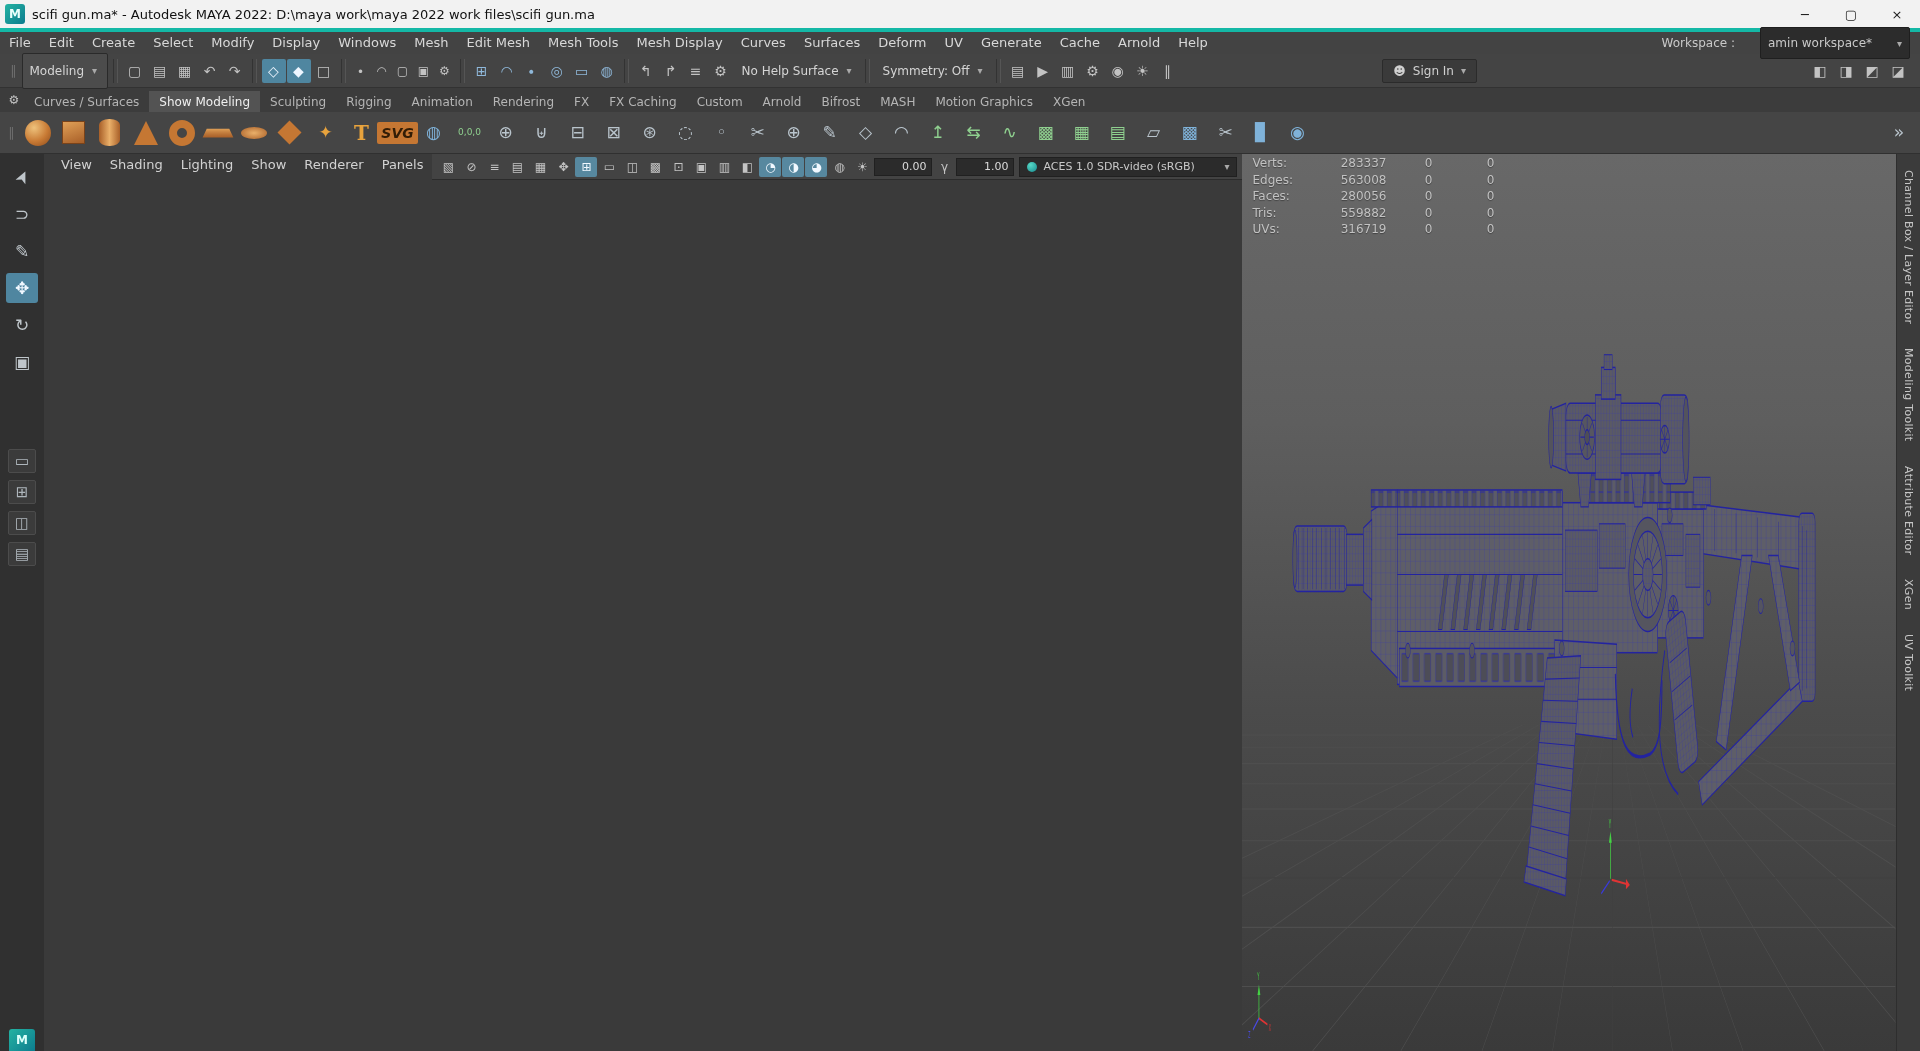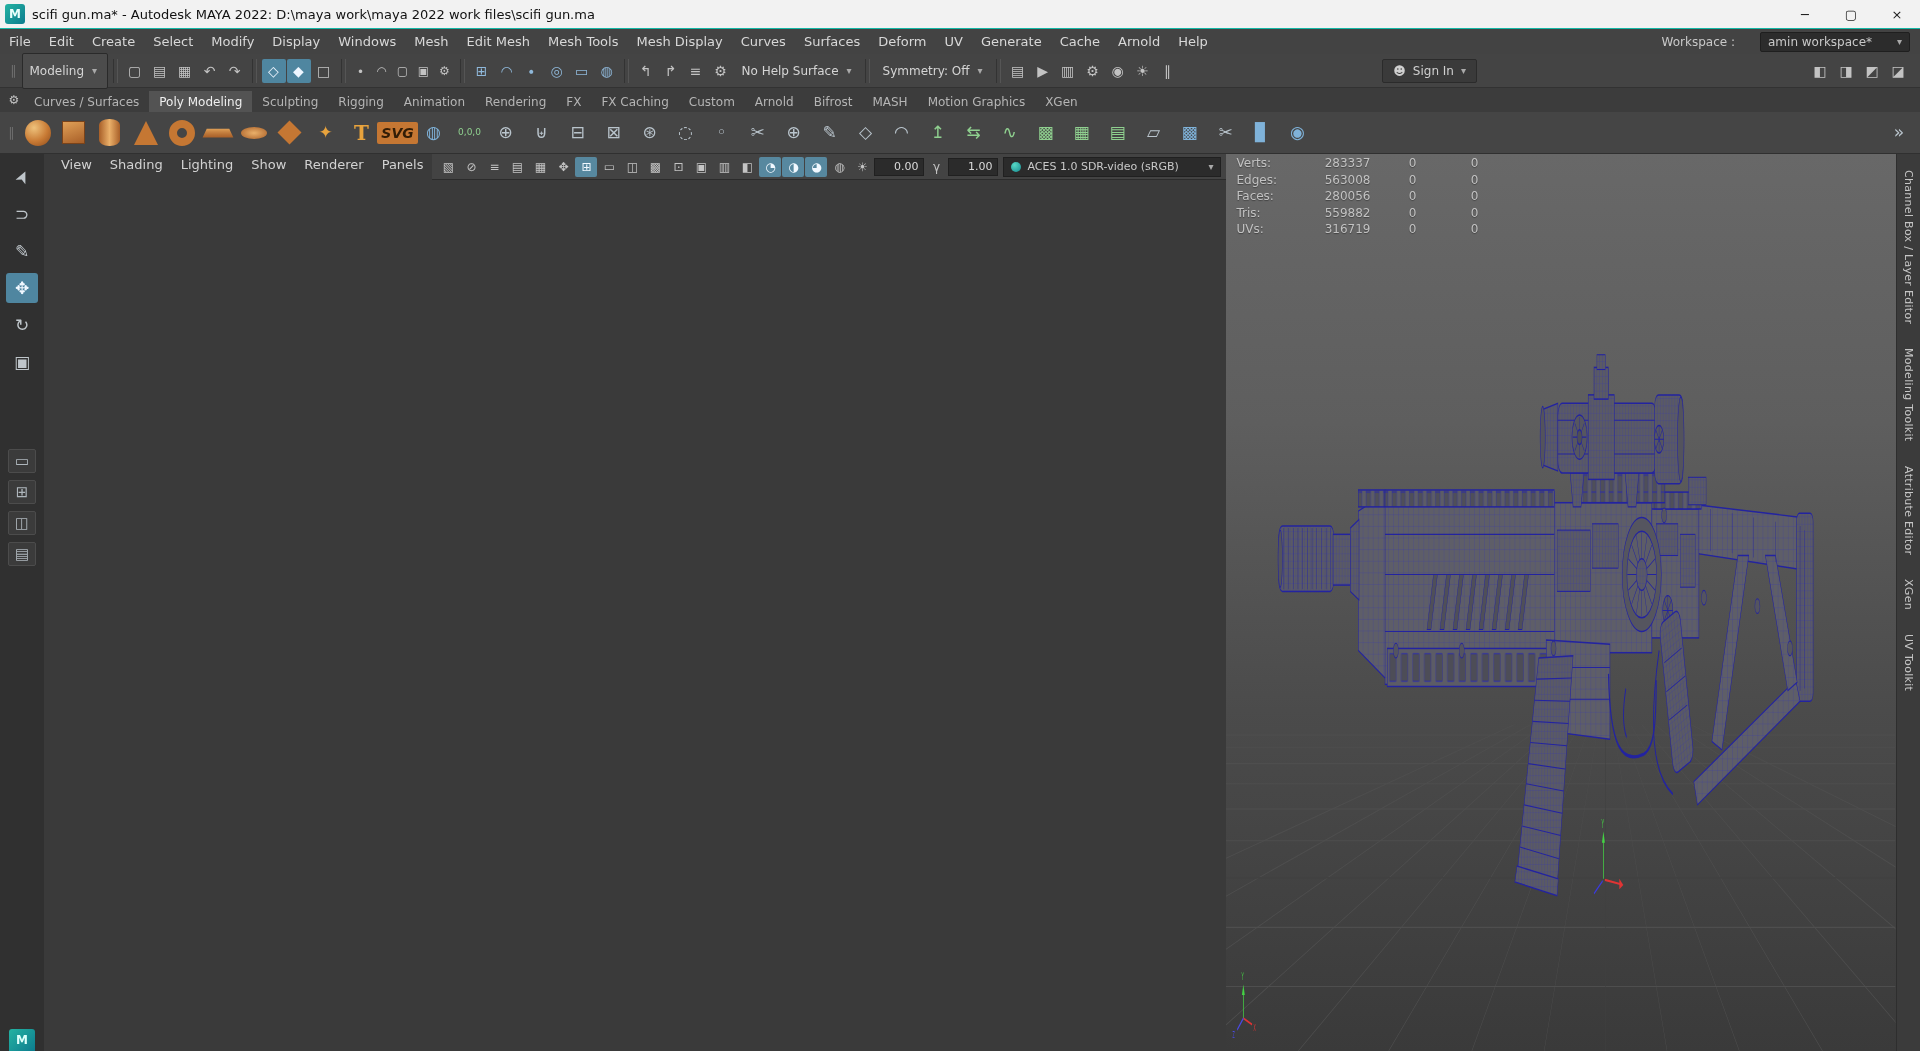--- a/index.html
+++ b/index.html
@@ -8,25 +8,25 @@
 
   
   .titlebar { height:28px; background:#f2f2f2; display:flex; align-items:center; color:#111; font-size:13px; }
   .maya-badge { width:20px; height:20px; margin:0 7px 0 5px; border-radius:3px; color:#eafffb;
     background:linear-gradient(135deg,#24b3a2,#0d7c8e); display:flex; align-items:center; justify-content:center;
     font-weight:bold; font-size:12px; }
   .tb-title { flex:1; white-space:nowrap; overflow:hidden; }
   .tb-btn { width:46px; height:28px; display:flex; align-items:center; justify-content:center; font-size:13px; color:#222; }
 
   
-  .menubar { height:26px; background:#434343; border-top:1px solid #14b8a6; display:flex; align-items:center;
+  .menubar { height:26px; background:#434343; border-top:4px solid #14b8a6; display:flex; align-items:center;
     color:#d8d8d8; font-size:13px; }
   .menu-item { padding:0 9px; line-height:26px; }
   .ws-area { margin-left:auto; display:flex; align-items:center; gap:25px; padding-right:10px; color:#c9c9c9; font-size:12px; }
-  .ws-select { background:#2c2c2c; border:1px solid #1f1f1f; border-radius:2px; height:20px; min-width:150px;
+  .ws-select { background:#2c2c2c; border:1px solid #1f1f1f; border-radius:2px; height:32px; min-width:150px;
     display:flex; align-items:center; justify-content:space-between; padding:0 7px; gap:14px; color:#c9c9c9; }
   .caret { font-size:10px; color:#a9a9a9; }
 
   
   .statusline { height:34px; background:#444; border-bottom:1px solid #323232; display:flex; align-items:center;
     padding:0 6px; gap:1px; }
   .sl-grip { color:#6e6e6e; font-size:13px; padding:0 4px; }
   .sl-sep { width:5px; height:24px; margin:0 4px; border-left:1px solid #333; border-right:1px solid #555; }
   .dd { display:flex; align-items:center; background:#4c4c4c; border:1px solid #2a2a2a; border-radius:2px;
     height:22px; padding:17px 7px; gap:8px; font-size:12px; color:#d5d5d5; }
@@ -72,21 +72,21 @@
     color:#aeb6bc; border:1px solid #4c4c4c; border-radius:2px; background:#3b3b3b; }
   .toolbox-logo { margin-top:auto; width:26px; height:22px; border-radius:3px 3px 0 0; color:#dcfffa; font-weight:bold;
     font-size:12px; background:linear-gradient(135deg,#24b3a2,#0d7c8e); display:flex; align-items:center; justify-content:center; }
 
   .viewport { flex:1; min-width:0; display:flex; flex-direction:row; }
   .panelmenu { height:22px; background:#3a3a3a; display:flex; align-items:center; padding-left:8px; font-size:13px; color:#d2d2d2; }
   .pm-item { padding:0 9px; line-height:22px; }
   .paneltoolbar { height:26px; background:#434343; border-bottom:1px solid #2b2b2b; display:flex; align-items:center; padding:0 5px; gap:1px; }
   .pt-icon { width:22px; height:20px; display:flex; align-items:center; justify-content:center; font-size:12px; color:#c4c4c4; border-radius:2px; }
   .pt-icon.on { background:#57889f; color:#f0f8ff; }
-  .pt-field { width:50px; height:18px; background:#2b2b2b; border:1px solid #202020; color:#dadada; font-size:11px;
+  .pt-field { width:58px; height:18px; background:#2b2b2b; border:1px solid #202020; color:#dadada; font-size:11px;
     text-align:right; padding:0 5px; font-family:"DejaVu Sans","Liberation Sans",sans-serif; }
   .cs { display:flex; align-items:center; gap:6px; background:#2b2b2b; border:1px solid #202020; height:20px;
     padding:0 7px; width:218px; color:#c9c9c9; font-size:11px; margin-left:4px; }
   .cs-dot { width:10px; height:10px; border-radius:50%; background:radial-gradient(circle at 35% 30%,#57d8c5,#168a8f); }
   .cs-label { flex:1; white-space:nowrap; overflow:hidden; }
 
   .view3d { position:relative; flex:1; overflow:hidden;
     background:linear-gradient(#686868 0%, #5e5e5e 30%, #4b4b4b 62%, #3a3a3a 100%); }
   .view3d svg { position:absolute; inset:0; width:100%; height:100%; display:block; }
 
@@ -198,21 +198,21 @@
     <span class="icon">◧</span>
     <span class="icon">◨</span>
     <span class="icon">◩</span>
     <span class="icon">◪</span>
   </div>
 </div>
 
 <div class="shelftabs">
   <span class="icon small">⚙</span>
   <span class="stab">Curves / Surfaces</span>
-  <span class="stab active">Poly Modeling</span>
+  <span class="stab active">Show Modeling</span>
   <span class="stab">Sculpting</span>
   <span class="stab">Rigging</span>
   <span class="stab">Animation</span>
   <span class="stab">Rendering</span>
   <span class="stab">FX</span>
   <span class="stab">FX Caching</span>
   <span class="stab">Custom</span>
   <span class="stab">Arnold</span>
   <span class="stab">Bifrost</span>
   <span class="stab">MASH</span>

